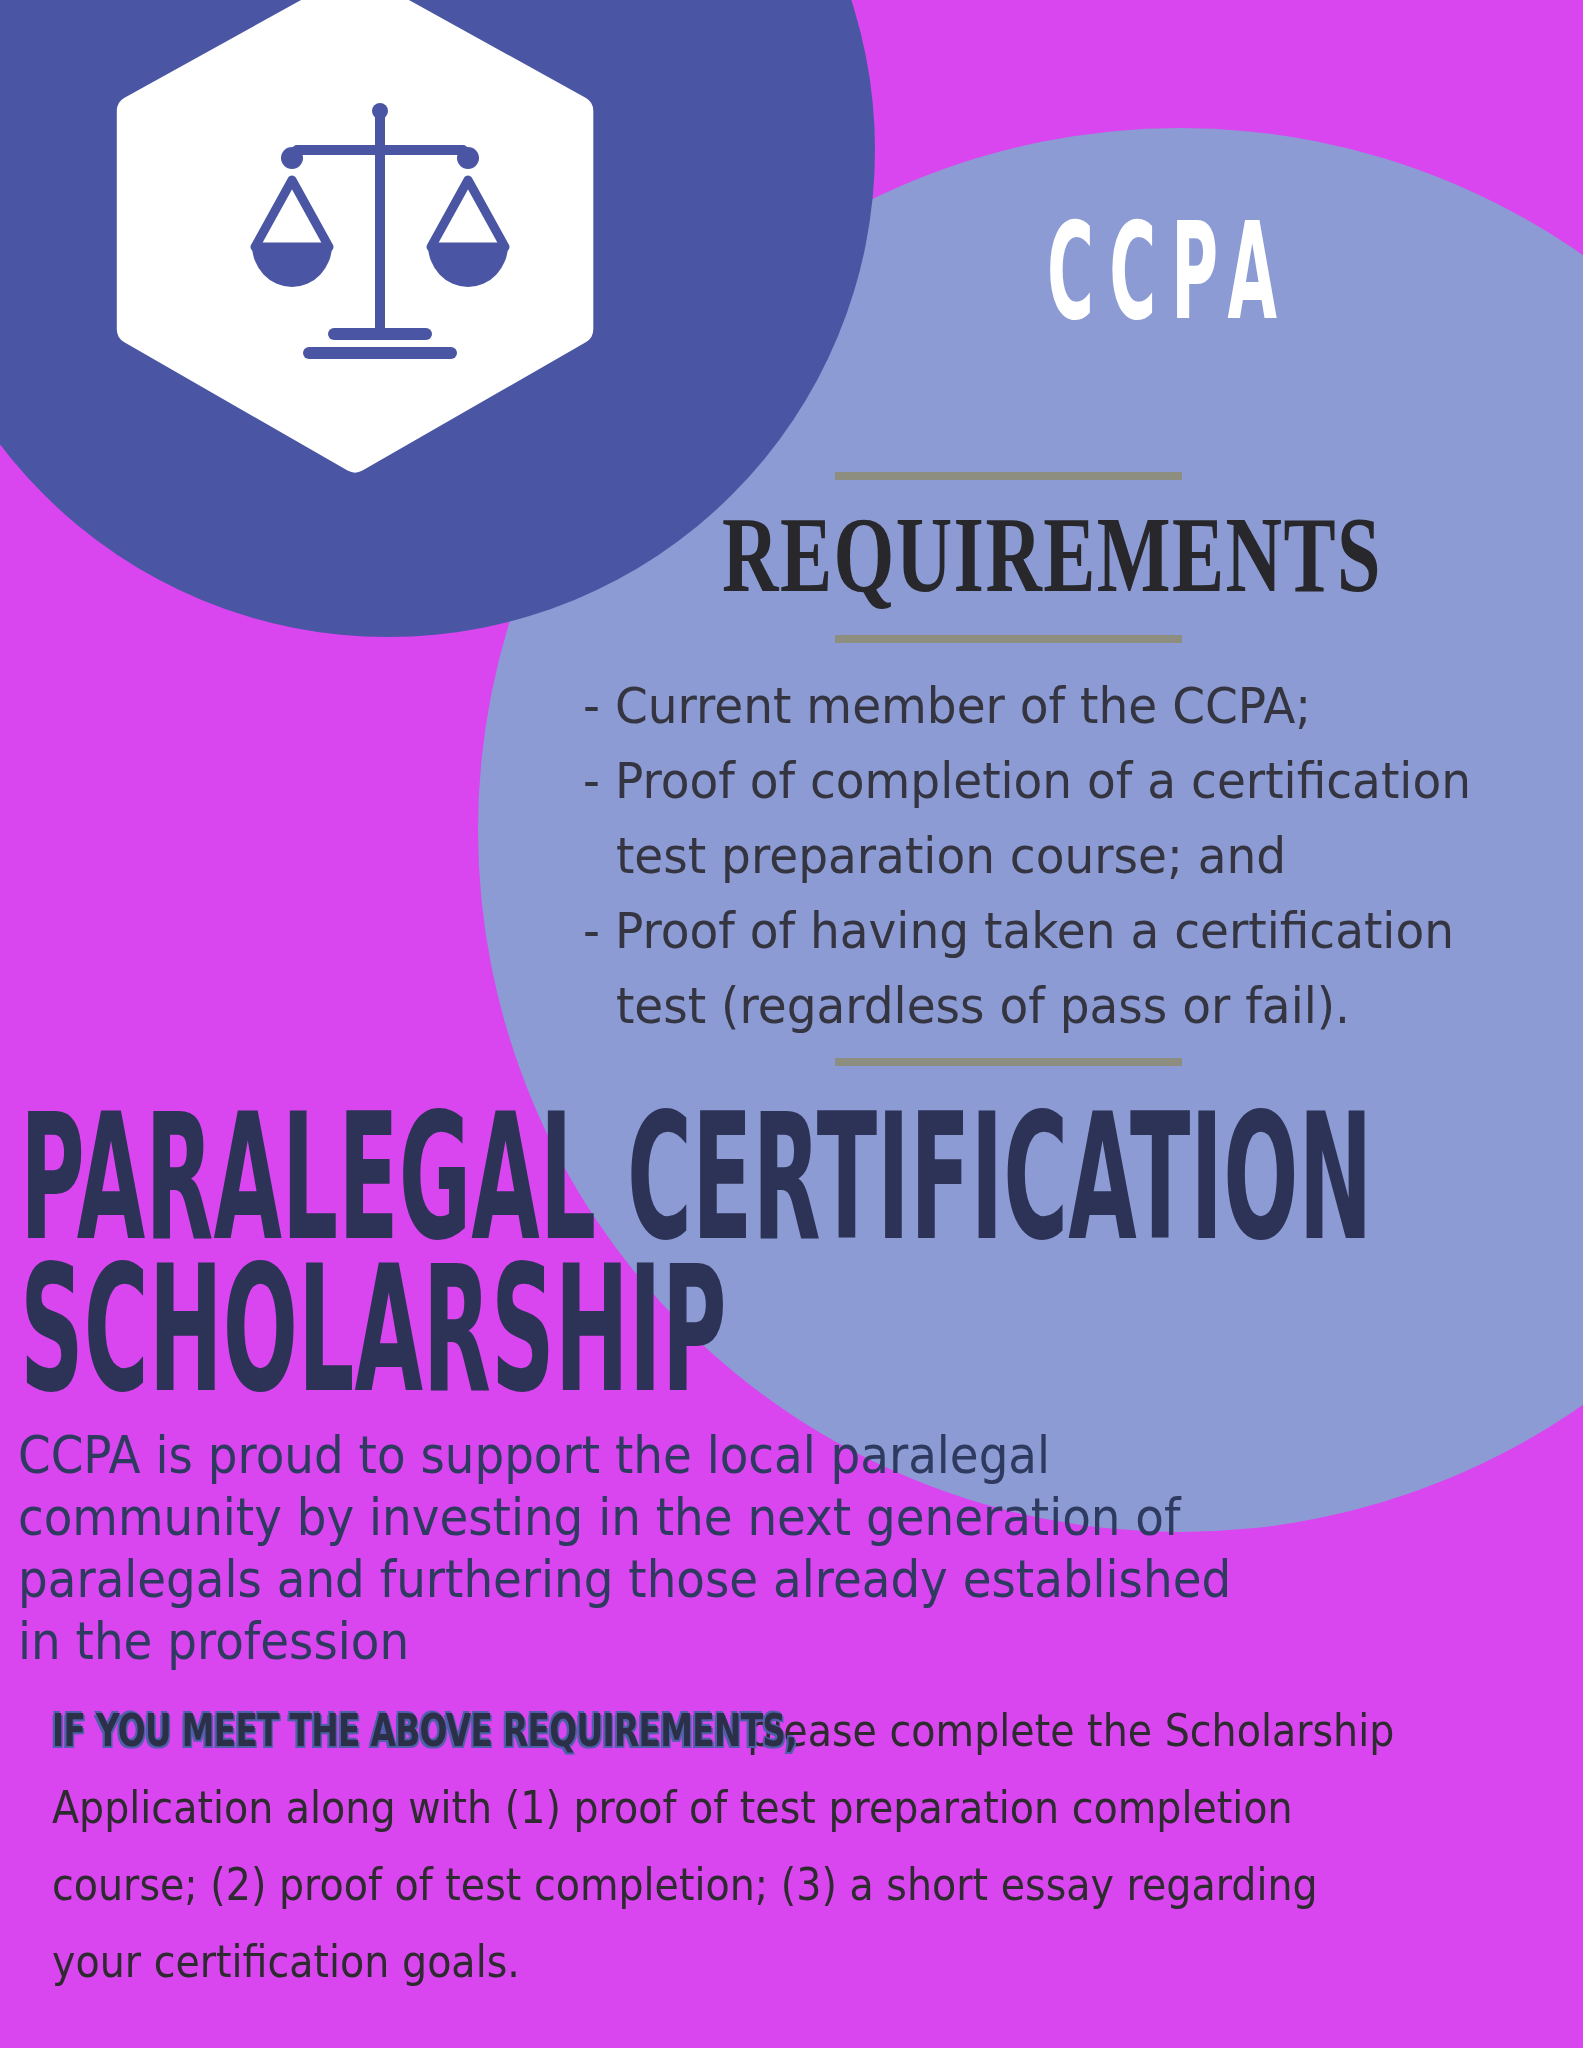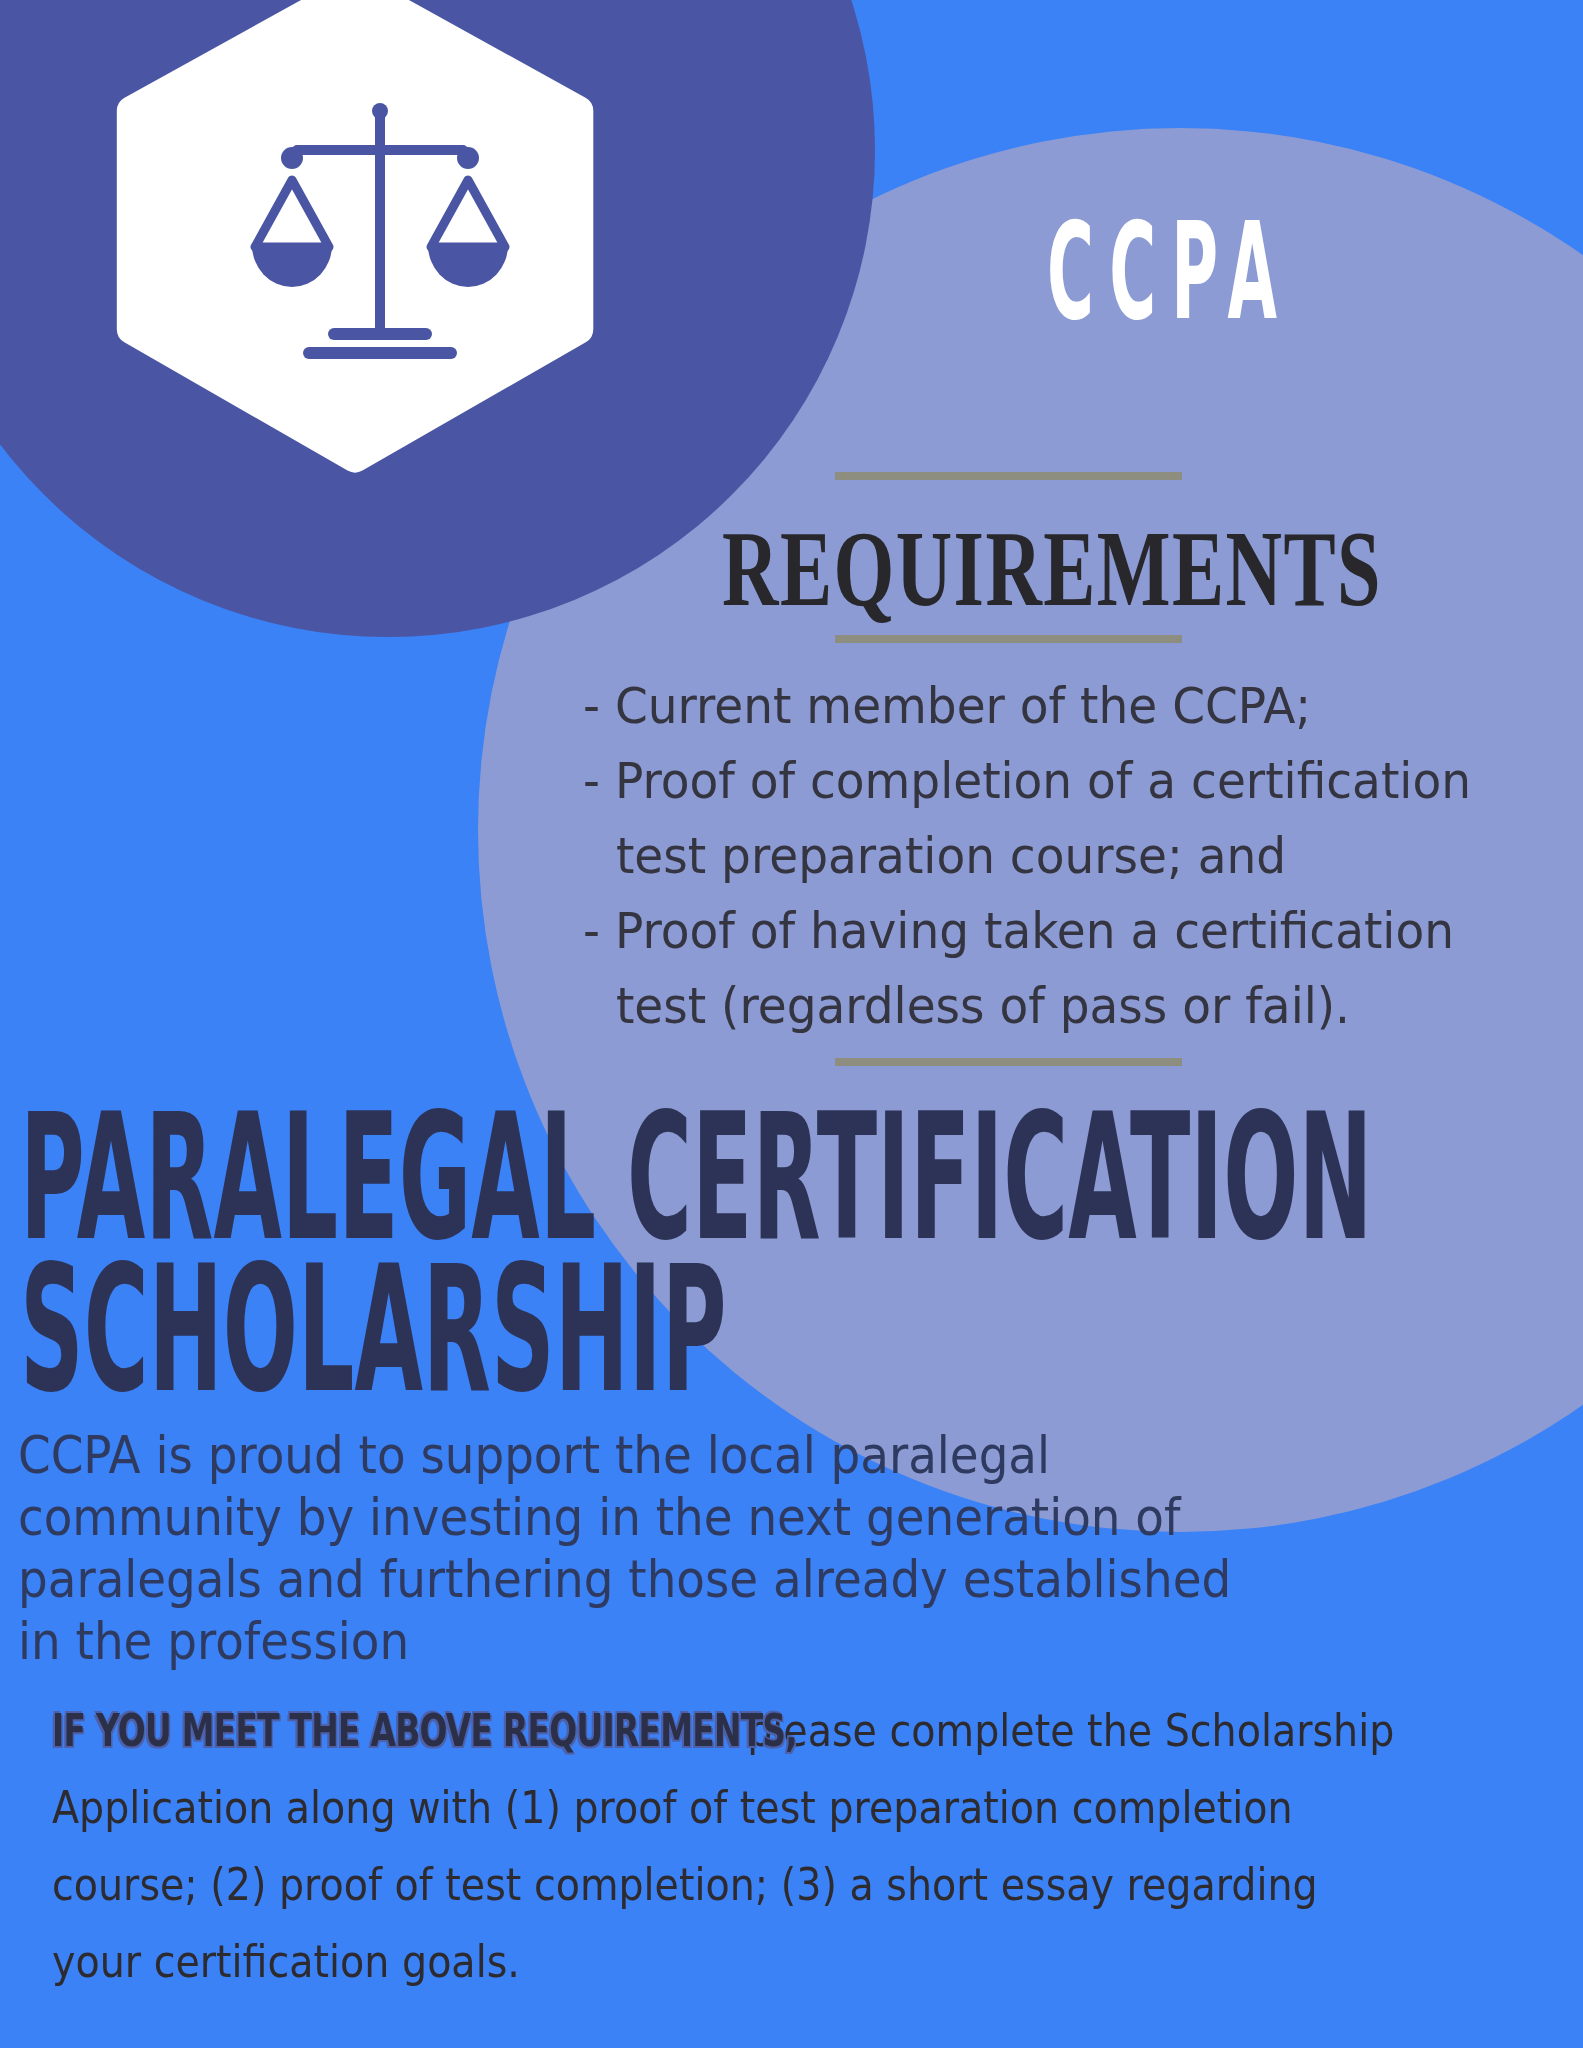--- a/index.html
+++ b/index.html
@@ -1,18 +1,18 @@
 <!DOCTYPE html>
 <html><head>
 <meta charset="utf-8">
 <style>
   html,body{margin:0;padding:0;background:#888;}
   #stage{
     position:relative;width:1583px;height:2048px;overflow:hidden;
-    background:#3b82f6;
+    background:#d946ef;
     font-family:"DejaVu Sans",sans-serif;
   }
   .circle{position:absolute;border-radius:50%;}
   #circle-light{left:478px;top:128px;width:1404px;height:1404px;background:#8c9bd3;}
   #circle-dark{left:-99px;top:-337px;width:974px;height:974px;background:#4a56a3;}
   #hex-badge{position:absolute;left:90px;top:-60px;width:530px;height:560px;}
   #scales{position:absolute;left:230px;top:95px;width:300px;height:280px;}
 
   #brand{
     position:absolute;left:1047px;top:206px;
@@ -20,21 +20,21 @@
     letter-spacing:0.24em;white-space:nowrap;
     transform:scaleX(0.48);transform-origin:0 0;
   }
 
   .divider{position:absolute;left:835px;width:347px;height:8px;background:#8e8e80;}
   #divider-top{top:472px;}
   #divider-mid{top:635px;}
   #divider-bottom{top:1058px;}
 
   #req-heading{
-    position:absolute;left:600px;top:516px;width:900px;text-align:center;
+    position:absolute;left:600px;top:502px;width:900px;text-align:center;
     font-family:"Liberation Serif",serif;font-weight:bold;font-size:107px;
     line-height:1;color:#28282c;white-space:nowrap;
   }
   #req-heading>span{display:inline-block;transform:scaleX(0.73);transform-origin:50% 0;letter-spacing:2px;}
 
   #req-list{
     position:absolute;left:583px;top:669px;
     font-size:50px;line-height:75px;color:#343540;white-space:nowrap;
     transform:scaleX(0.94);transform-origin:0 0;
   }

